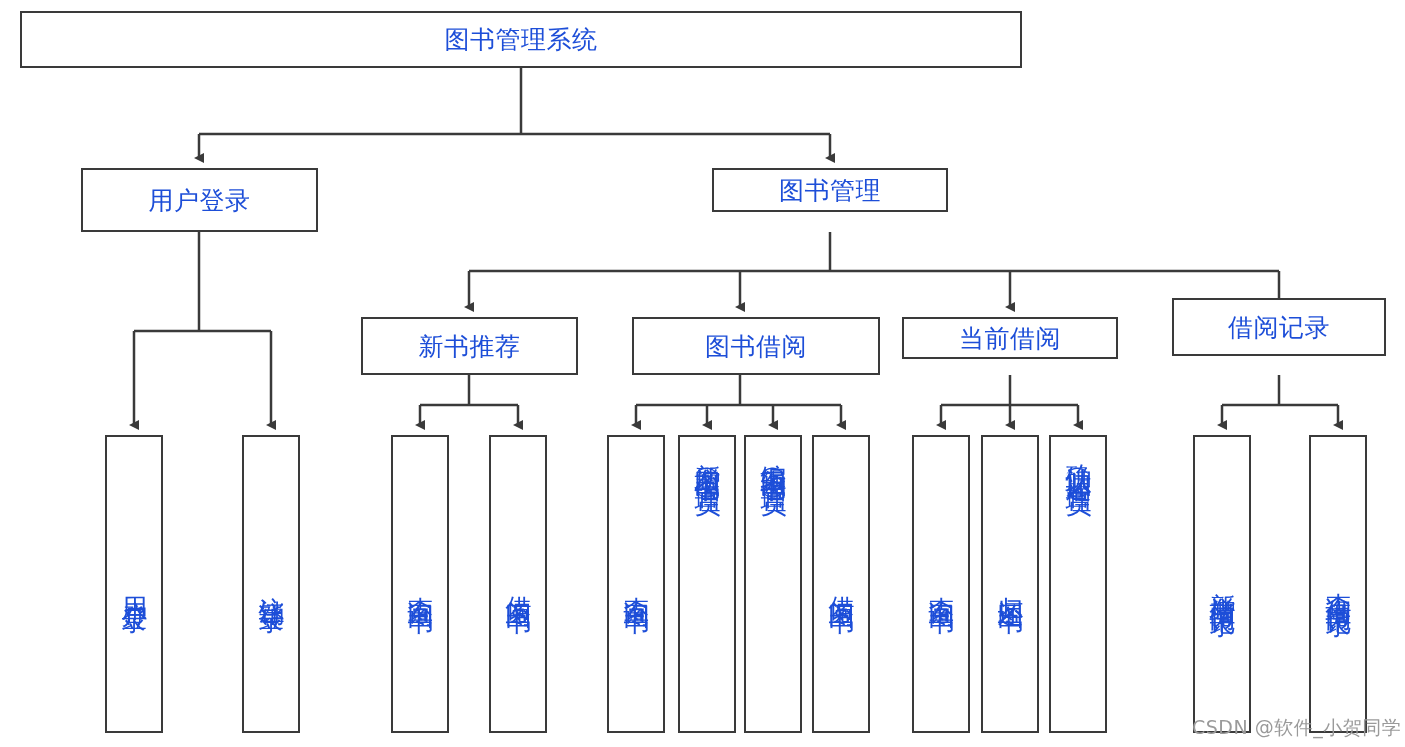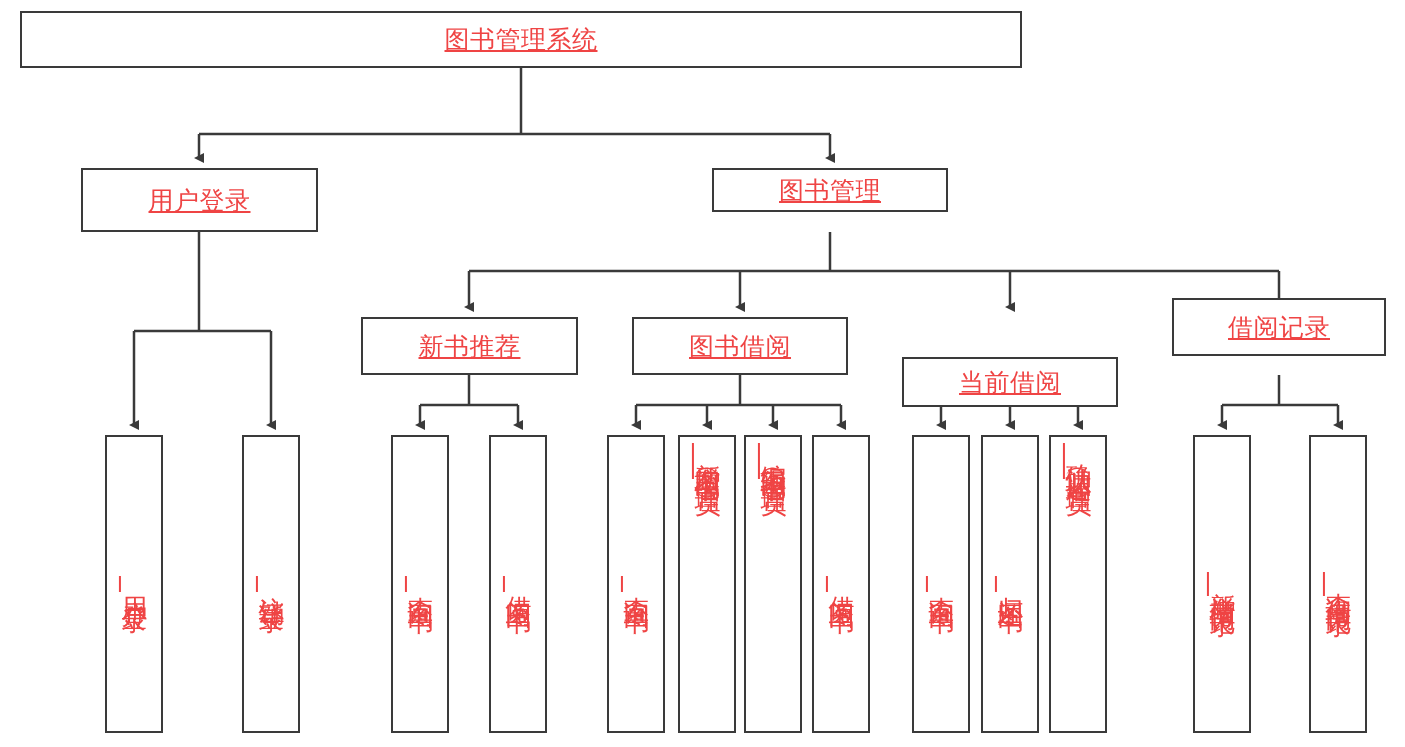--- a/index.html
+++ b/index.html
@@ -26,22 +26,21 @@
     pointer-events: none;
   }
   .node {
     position: absolute;
     box-sizing: border-box;
     border: 2.5px solid #3a3a3a;
     background: #ffffff;
     display: flex;
     align-items: center;
     justify-content: center;
-    color: #ef4444;
-    text-decoration: underline;
+    color: #1d4ed8;
   }
   .node .lbl {
     display: block;
     text-align: center;
     line-height: 1.0;
     white-space: nowrap;
   }
   
   .h-node .lbl {
     font-size: 25px;
@@ -136,24 +135,24 @@
   <div class="node h-node" style="left:81px; top:168px; width:237px; height:64px;">
     <span class="lbl">用户登录</span>
   </div>
   <div class="node h-node" style="left:712px; top:168px; width:236px; height:44px;">
     <span class="lbl">图书管理</span>
   </div>
 
   <div class="node h-node" style="left:361px; top:317px; width:217px; height:58px;">
     <span class="lbl">新书推荐</span>
   </div>
-  <div class="node h-node" style="left:632px; top:317px; width:216px; height:58px;">
+  <div class="node h-node" style="left:632px; top:317px; width:248px; height:58px;">
     <span class="lbl">图书借阅</span>
   </div>
-  <div class="node h-node" style="left:902px; top:317px; width:216px; height:50px;margin-top:40px;">
+  <div class="node h-node" style="left:902px; top:317px; width:216px; height:42px;">
     <span class="lbl">当前借阅</span>
   </div>
   <div class="node h-node" style="left:1172px; top:298px; width:214px; height:58px;">
     <span class="lbl">借阅记录</span>
   </div>
 
   <div class="node v-node centered" style="left:105px; top:435px; width:58px; height:298px;">
     <span class="lbl">用户登录</span>
   </div>
   <div class="node v-node centered" style="left:242px; top:435px; width:58px; height:298px;">
@@ -190,14 +189,15 @@
     <span class="lbl">确认归还（管理员）</span>
   </div>
 
   <div class="node v-node centered" style="left:1193px; top:435px; width:58px; height:298px;">
     <span class="lbl">新增借阅记录</span>
   </div>
   <div class="node v-node centered" style="left:1309px; top:435px; width:58px; height:298px;">
     <span class="lbl">查询借阅记录</span>
   </div>
 
+  <div class="watermark" style="left:1192px; top:715px;">CSDN @软件_小贺同学</div>
 
 </div>
 
 </body></html>

